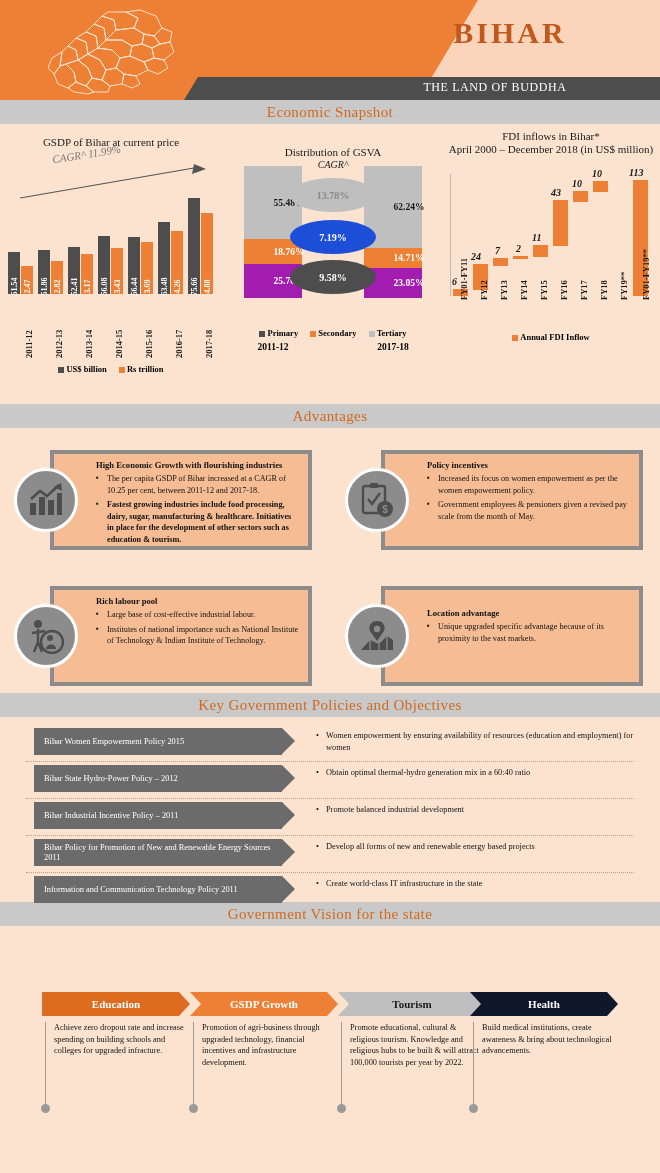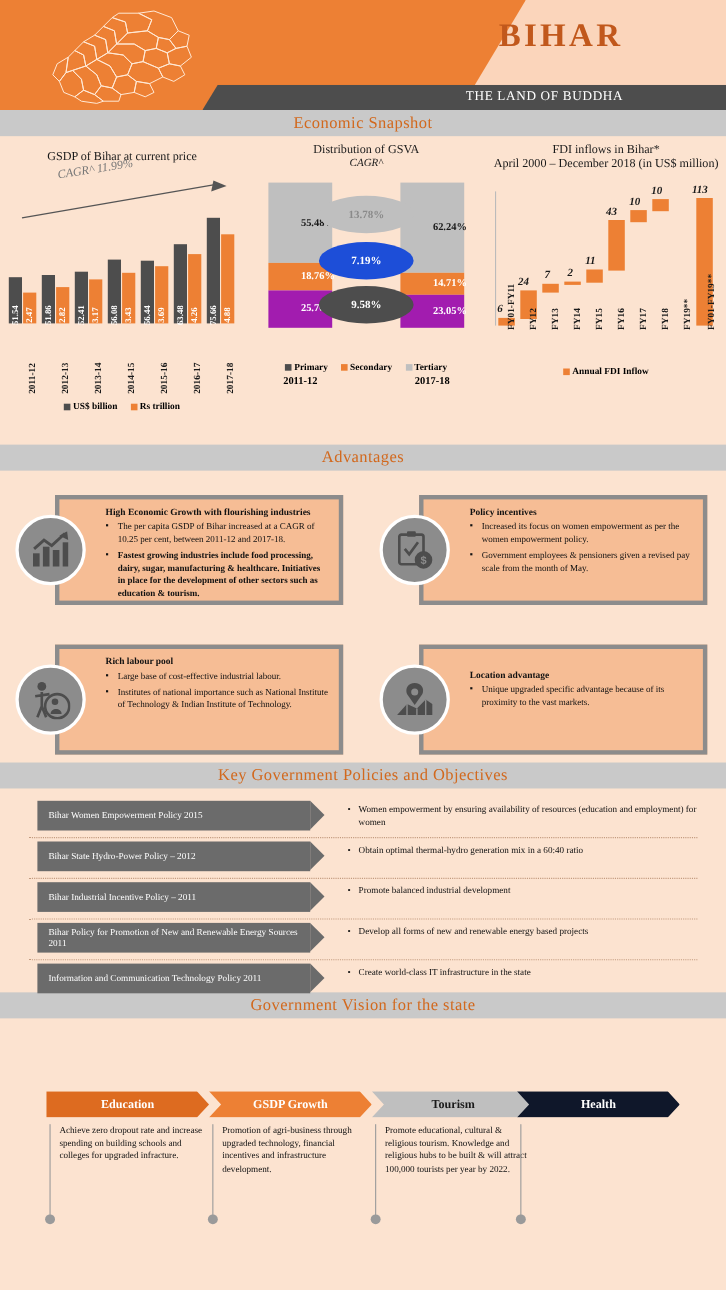--- a/index.html
+++ b/index.html
@@ -261,21 +261,21 @@
       <div class="xlab" style="left:168px;">2016-17</div>
       <div class="xlab" style="left:198px;">2017-18</div>
     </div>
     <div class="legend" style="top:240px;">
       <span class="lg"><i class="sw" style="background:#4d4d4d"></i><span>US$ billion</span></span>
       <span class="lg"><i class="sw" style="background:#ed8034"></i><span>Rs trillion</span></span>
     </div>
   </div>
 
   <div class="panel gsva">
-    <div class="panel-title" style="padding-top:6px;">Distribution of GSVA</div>
+    <div class="panel-title" style="padding-top:22px;">Distribution of GSVA</div>
     <div class="panel-sub">CAGR^</div>
     <div class="gsva-plot">
       <div class="stack" style="left:16px;">
         <div class="seg t" style="height:73px;">55.48%</div>
         <div class="seg s" style="height:25px;">18.76%</div>
         <div class="seg p" style="height:34px;">25.76%</div>
       </div>
       <div class="stack" style="left:136px;">
         <div class="seg t" style="height:82px;">62.24%</div>
         <div class="seg s" style="height:20px;">14.71%</div>
@@ -473,15 +473,16 @@
   <div class="chev" style="left:338px;">
     <div class="chev-in" style="background:#bfbfbf; color:#1a1a1a;">Tourism</div>
   </div>
   <div class="vis-txt" style="left:350px;">Promote educational, cultural &amp; religious tourism. Knowledge and religious hubs to be built &amp; will attract 100,000 tourists per year by 2022.</div>
   <div class="vis-line" style="left:341px;"></div>
   <div class="vis-dot" style="left:337px;"></div>
 
   <div class="chev" style="left:470px;">
     <div class="chev-in" style="background:#0f172a;">Health</div>
   </div>
+  <div class="vis-txt" style="left:482px;">Build medical institutions, create awareness &amp; bring about technological advancements.</div>
   <div class="vis-line" style="left:473px;"></div>
   <div class="vis-dot" style="left:469px;"></div>
 </div>
 
 </body></html>

